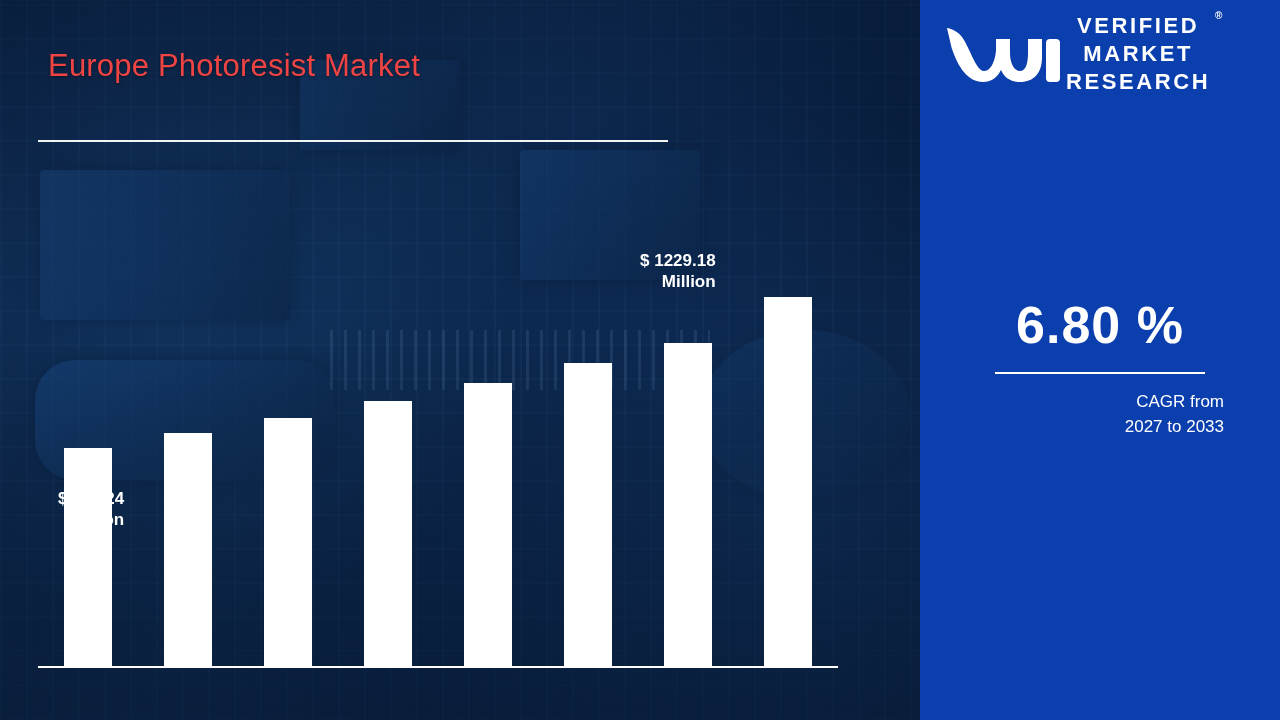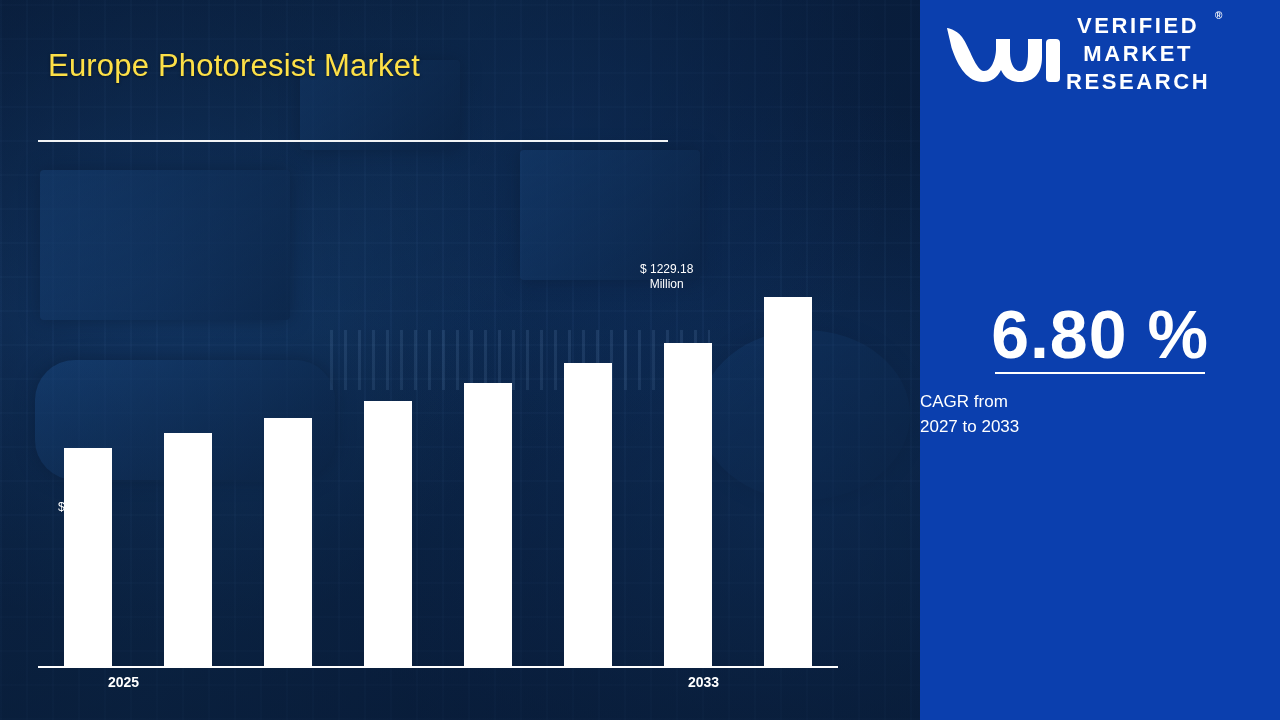--- a/index.html
+++ b/index.html
@@ -49,21 +49,21 @@
   .chip.c4 { left:300px; top:60px;   width:160px; height:90px;  }
   .chip.c5 { left:700px; top:330px;  width:210px; height:170px; border-radius:50%; opacity:.5;}
   .dots {
     position:absolute; left:330px; top:330px; width:380px; height:60px;
     background-image:repeating-linear-gradient(90deg, rgba(150,200,255,.35) 0 3px, rgba(0,0,0,0) 3px 14px);
     opacity:.45;
   }
 
   .title {
     position:absolute; left:48px; top:48px;
-    color:#fde047;
+    color:#ef4444;
     font-size:31px; font-weight:400; letter-spacing:.2px;
     text-shadow:0 1px 3px rgba(0,0,0,.5);
   }
   .title-rule {
     position:absolute; left:38px; top:140px; width:630px; height:2px;
     background:#ffffff; opacity:.95;
   }
 
   
   .chart {
@@ -79,22 +79,22 @@
   }
   .bar-slot {
     position:relative; width:100px; height:100%;
     display:flex; align-items:flex-end; justify-content:center;
   }
   .bar {
     width:48px; background:#ffffff;
   }
   .val-label {
     position:absolute;
-    color:#ffffff; font-size:12px; font-weight:normal; line-height:1.25;
-    white-space:pre-line; text-align:center;
+    color:#ffffff; font-size:17px; font-weight:bold; line-height:1.25;
+    white-space:pre-line; text-align:right;
   }
   .val-first { left:58px; bottom:190px;margin-top:41px; }
   .val-last  { left:640px; bottom:428px; }
   .x-labels {
     position:absolute; left:38px; bottom:22px; width:800px; height:24px;
   }
   .x-lab {
     position:absolute; color:#ffffff; font-size:14px; font-weight:bold;
   }
   .x-first { left:70px; }
@@ -114,28 +114,28 @@
   .logo-mark { width:120px; height:62px; flex:0 0 auto; }
   .logo-text {
     font-size:22px; font-weight:bold; letter-spacing:2.6px; line-height:1.28;
     position:relative;
   }
   .logo-text .reg {
     position:absolute; right:-12px; top:-2px; font-size:10px; letter-spacing:0;
   }
   .cagr-value {
     position:absolute; left:0; top:295px; width:360px;
-    text-align:center; font-size:68px; font-weight:bold; letter-spacing:1px;
+    text-align:center; font-size:52px; font-weight:bold; letter-spacing:1px;
   }
   .cagr-rule {
     position:absolute; left:75px; top:372px; width:210px; height:2px; background:#ffffff;
   }
   .cagr-caption {
     position:absolute; left:0; top:390px; width:304px;
-    text-align:left; font-size:17px; line-height:1.45; white-space:pre-line;
+    text-align:right; font-size:17px; line-height:1.45; white-space:pre-line;
   }
   .source {
     position:absolute; left:42px; bottom:40px; width:300px;
     font-size:15px; font-weight:bold; line-height:1.55; white-space:pre-line;
   }
 </style>
 </head>
 <body>
 
 <div class="page">
@@ -180,24 +180,20 @@
             <div class="bar" style="height: 87.7986%; background: rgb(255, 255, 255);"></div>
           </div>
         </div>
       <div class="axis"></div>
 
       <div class="val-label val-first">$ 726.24
 Million</div>
       <div class="val-label val-last">$ 1229.18
 Million</div>
 
-      <div class="x-labels">
-        <div class="x-lab x-first">2025</div>
-        <div class="x-lab x-last">2033</div>
-      </div>
     </div>
   </div>
 
   <div class="right">
     <div class="logo-wrap">
       <span class="logo-mark">
         <svg viewBox="0 0 120 62" width="120" height="62" aria-hidden="true">
           <path d="M2 4 L26 4 L42 44 L58 4 L80 4 L80 58 L64 58 L64 26 L52 58 L34 58 L22 26 L22 58 L2 58 Z" fill="#ffffff" opacity="0"></path>
           <path d="M1 5 C1 5 10 6 16 14 C24 25 30 48 38 48 C46 48 50 34 50 26 L50 16 L64 16 L64 30 C64 40 68 48 74 48 C80 48 82 40 82 30 L82 16 L96 16 L96 34 C96 50 88 59 74 59 C64 59 58 54 55 47 C51 55 45 59 37 59 C22 59 12 44 6 26 C4 18 1 5 1 5 Z" fill="#ffffff"></path>
           <rect x="100" y="16" width="14" height="43" rx="4" fill="#ffffff"></rect>

